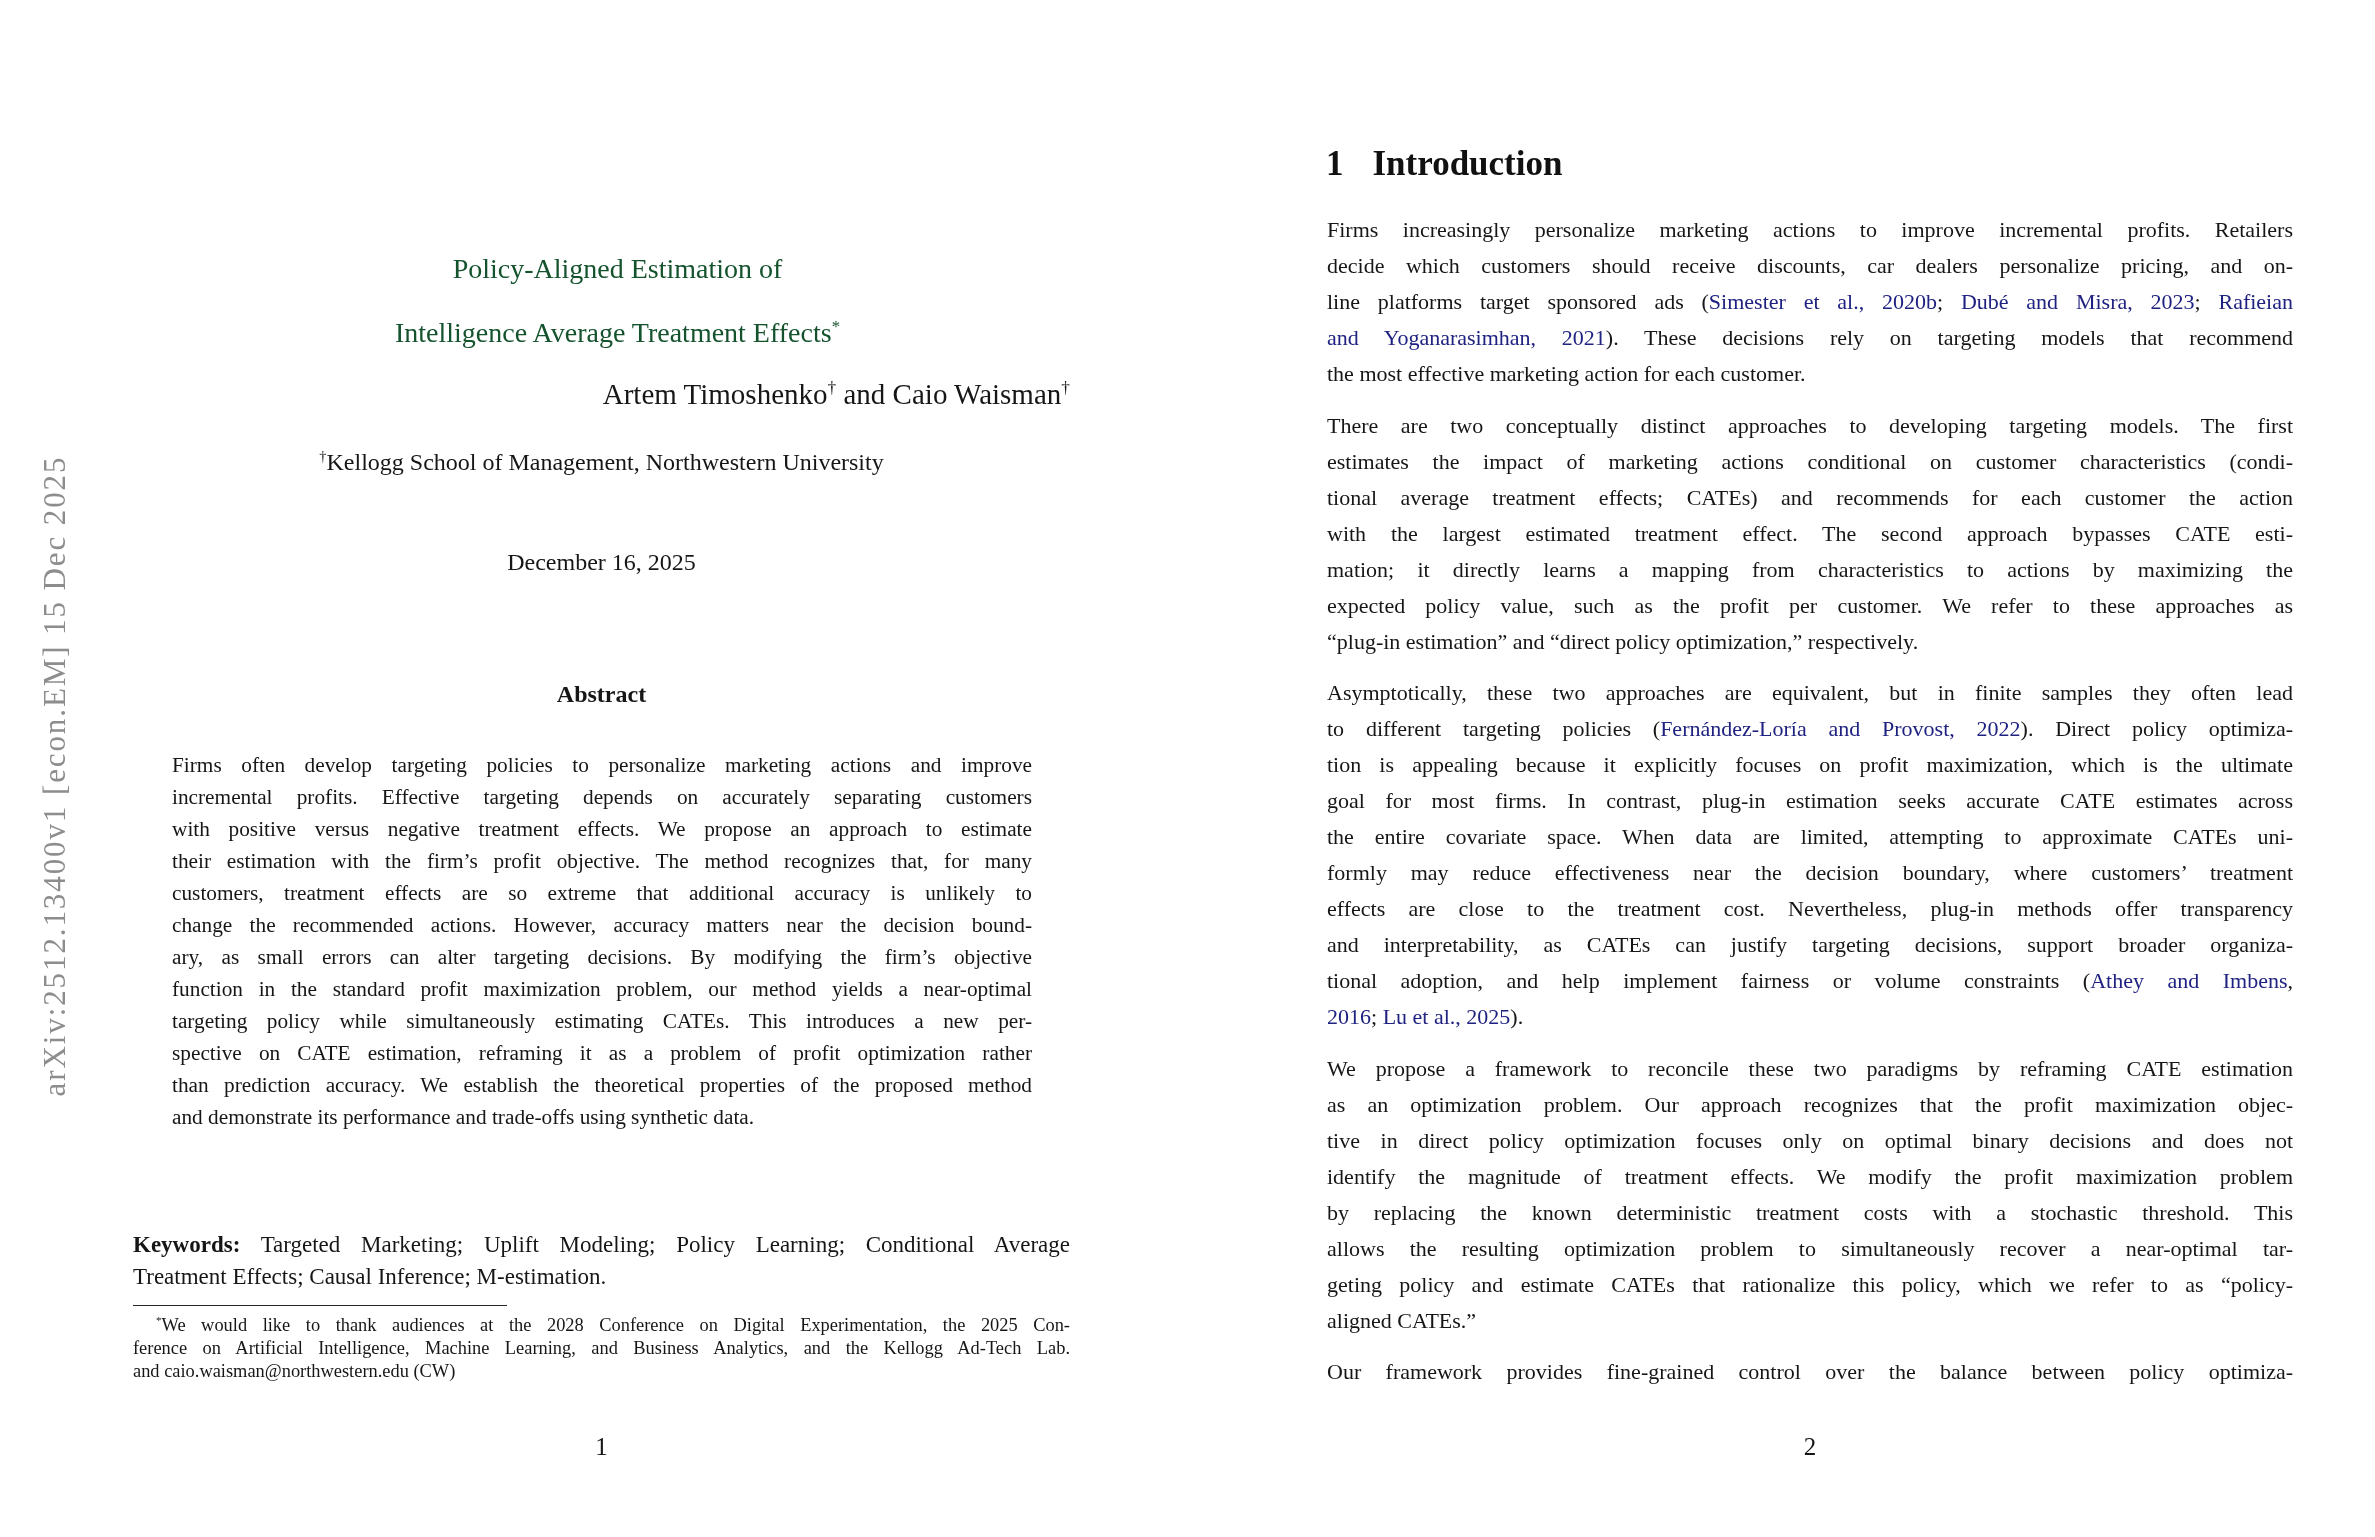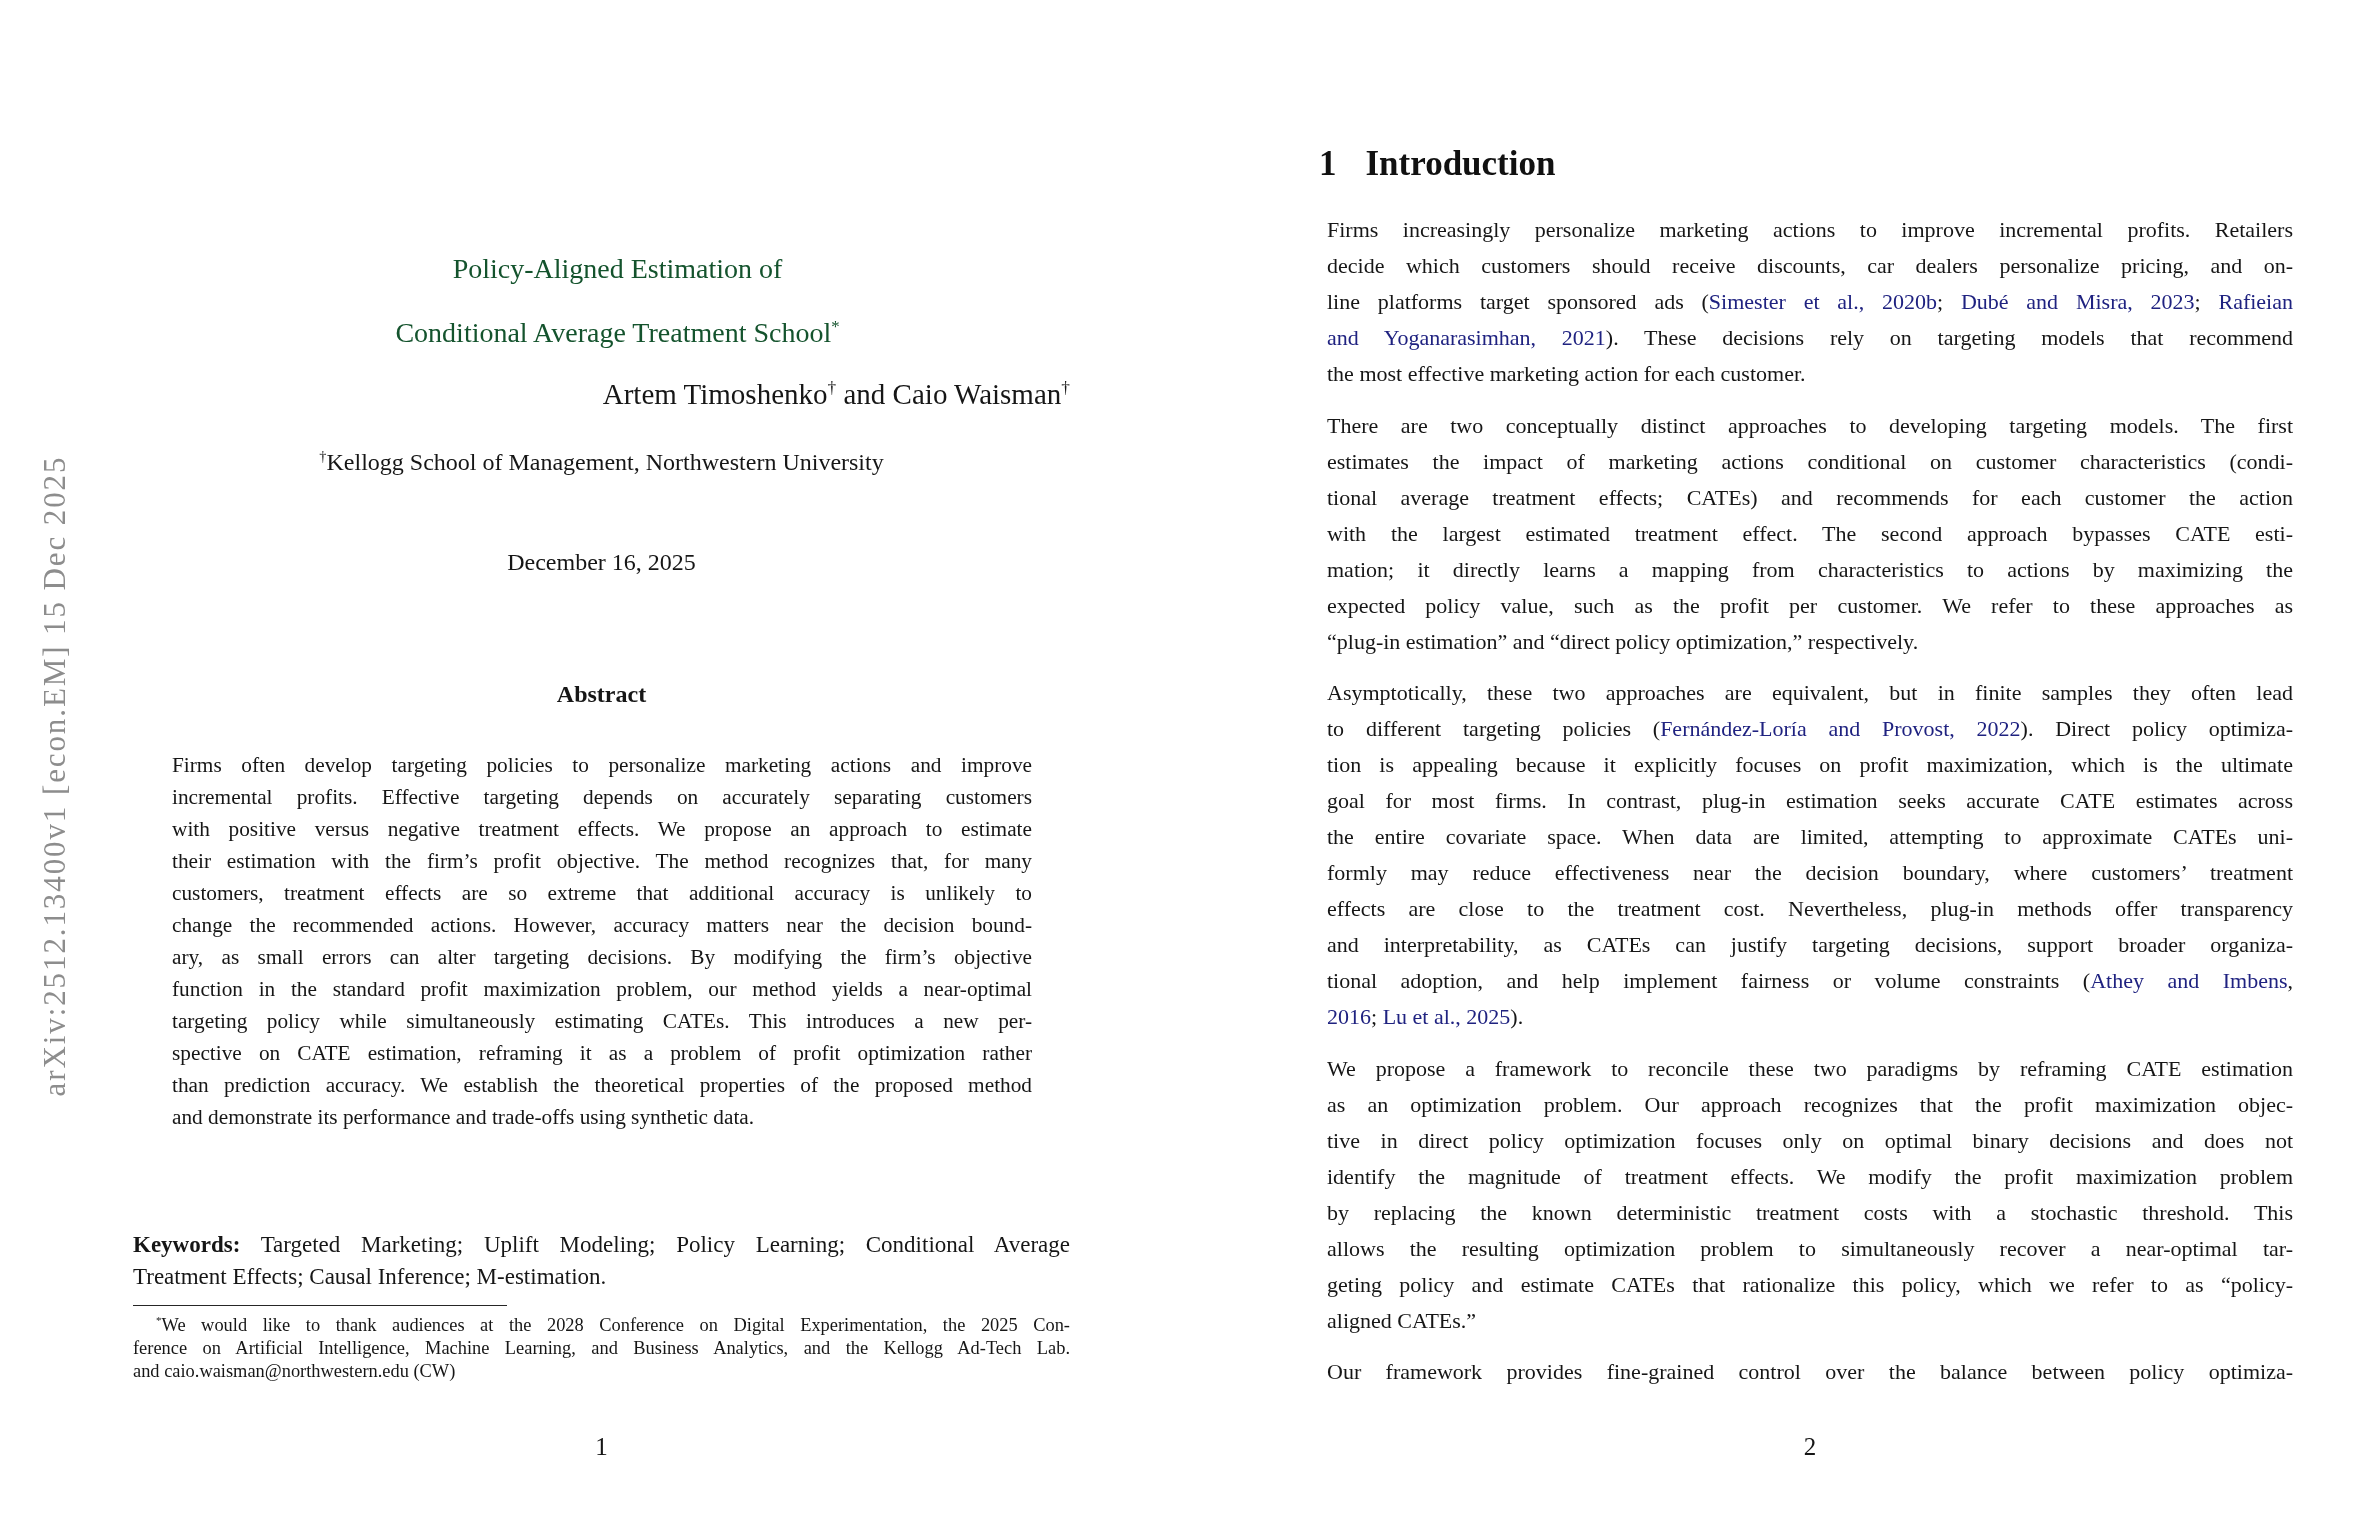--- a/index.html
+++ b/index.html
@@ -39,21 +39,21 @@
 
   .footnote-rule { position:absolute; left:133px; top:1305px; width:374px; border-top:1.9px solid #262626; }
   .footnote { position:absolute; left:133px; top:1314px; width:937px; font-size:18.4px; }
   .footnote .jline { line-height:23px; }
   .footnote .jline:first-child { text-indent:23px; }
 
   .pagenum { position:absolute; top:1433px; font-size:25px; text-align:center; }
   .pagenum-left  { left:133px; width:937px; }
   .pagenum-right { left:139px; width:966px; }
 
-  .section-heading { position:absolute; left:131px; top:144px; margin:0; font-size:35px; font-weight:bold; color:#111; }
+  .section-heading { position:absolute; left:138px; top:144px; margin:0; font-size:35px; font-weight:bold; color:#111; }
   .secnum { margin-right:29px; }
 
   .bodycol { position:absolute; left:139px; top:212px; width:966px; font-size:22px; }
   .bodycol .jline { line-height:36px; }
   .para { margin:0 0 15.5px 0; }
 
   .jline {
     white-space:nowrap;
     text-align:justify; text-align-last:justify; text-justify:inter-word;
   }
@@ -66,21 +66,21 @@
 </head>
 <body>
 
 <div>
 
   <div class="watermark">arXiv:2512.13400v1  [econ.EM]  15 Dec 2025</div>
 
   <section class="page page-left">
     <h1 class="title">
       <div>Policy-Aligned Estimation of</div>
-      <div><span>Conditional Average Treatment School</span><sup>*</sup></div>
+      <div><span>Intelligence Average Treatment Effects</span><sup>*</sup></div>
     </h1>
     <div class="authors"><span>Artem Timoshenko</span><sup>†</sup><span> and Caio Waisman</span><sup>†</sup></div>
     <div class="affiliation"><sup>†</sup><span>Kellogg School of Management, Northwestern University</span></div>
     <div class="date">December 16, 2025</div>
 
     <div class="abstract-heading">Abstract</div>
     <div class="abstract-body">
         <div class="jline">Firms often develop targeting policies to personalize marketing actions and improve</div>
         <div class="jline">incremental profits. Effective targeting depends on accurately separating customers</div>
         <div class="jline">with positive versus negative treatment effects. We propose an approach to estimate</div>

